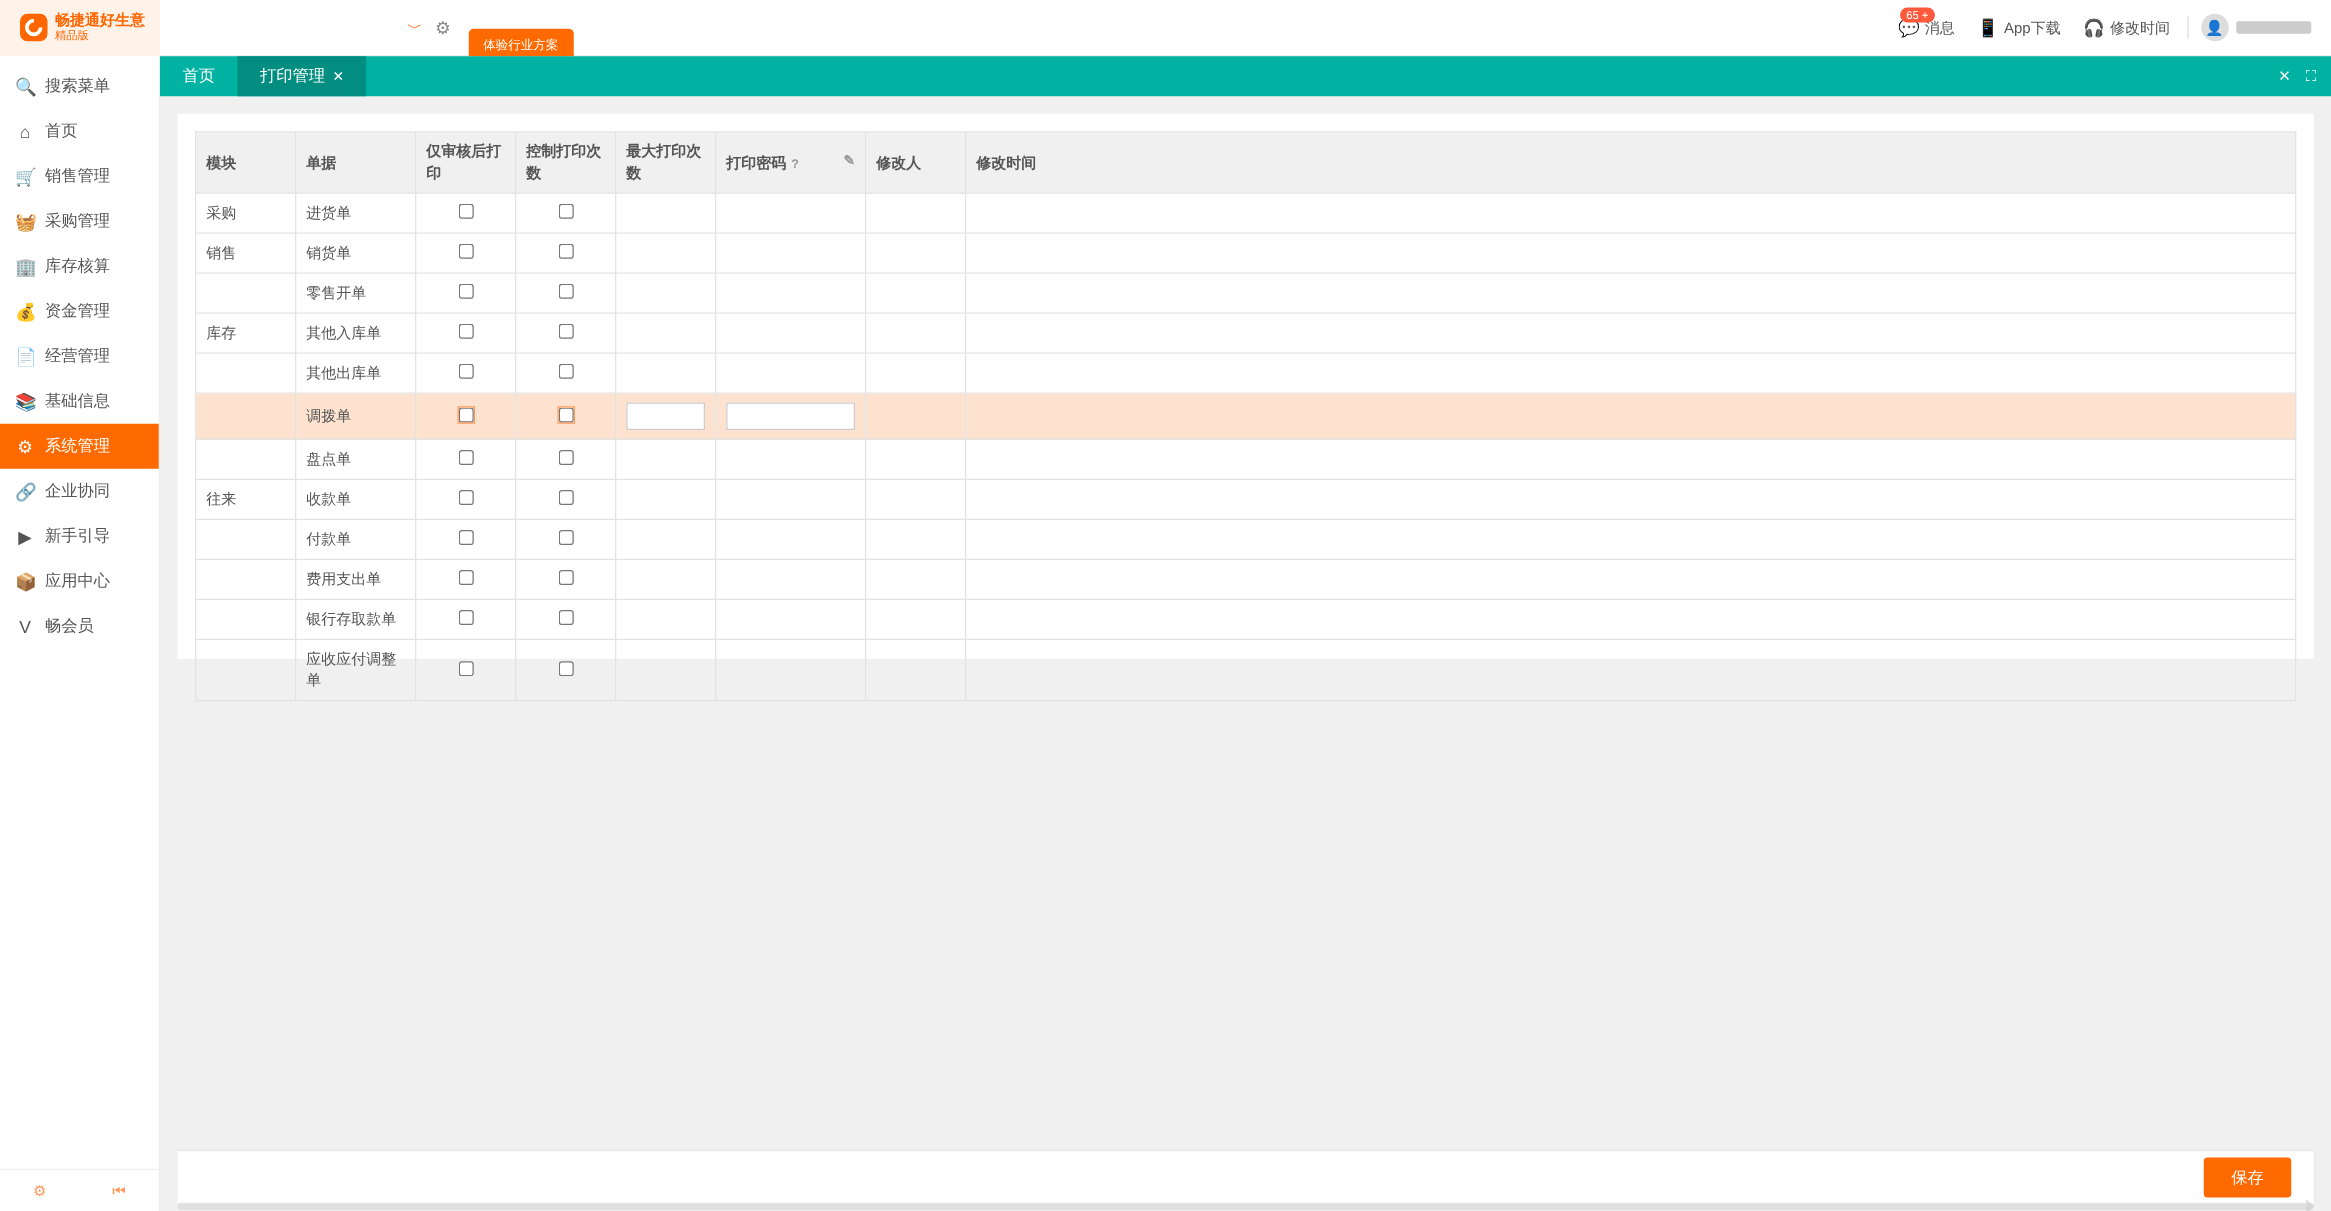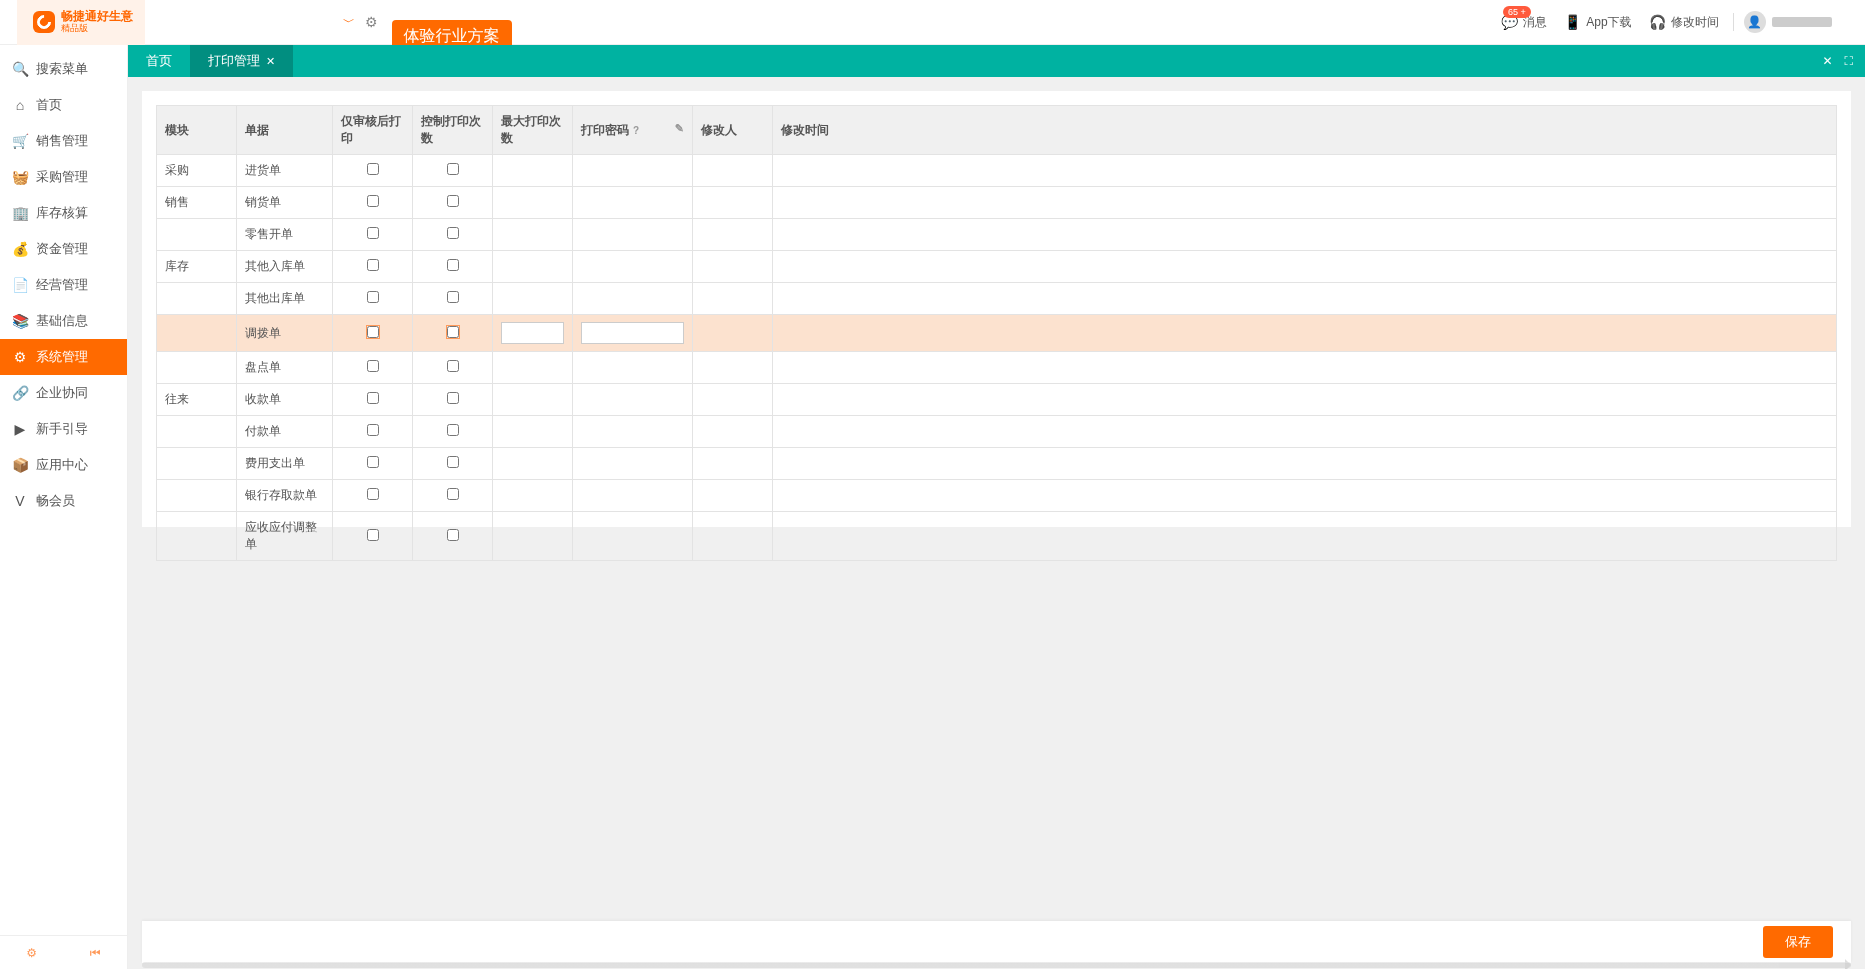--- a/index.html
+++ b/index.html
@@ -1,29 +1,29 @@
 <!DOCTYPE html>
 <html><head>
 <meta charset="utf-8">
 <style>
 * { box-sizing: border-box; margin: 0; padding: 0; }
 body { font-family: "Microsoft YaHei", Arial, sans-serif; font-size: 12px; color: #333; background: #fff; overflow: hidden; }
 .app { width: 1865px; height: 969px; position: relative; }
 
 
-.topbar { height: 45px; display: flex; align-items: center; padding: 0 33px; border-bottom: 1px solid #eee; }
+.topbar { height: 45px; display: flex; align-items: center; padding: 0 16px; border-bottom: 1px solid #eee; }
 .logo-area { width: 128px; display: flex; align-items: center; gap: 6px; background: #fff2e9; height: 45px; margin: -0px 0 -0px -16px; padding-left: 16px; }
 .logo-glyph { width: 22px; height: 22px; background: #f60; border-radius: 6px; position: relative; }
 .logo-glyph::after { content: ""; position: absolute; inset: 4px; border: 3px solid #fff; border-radius: 50%; border-top-color: transparent; transform: rotate(45deg); }
 .logo-text { font-size: 12px; font-weight: bold; color: #f60; line-height: 1; }
 .logo-sub { font-size: 9px; color: #f60; }
 .company { margin-left: 30px; width: 180px; display: flex; align-items: center; color: #888; }
 .company-chev { color: #f60; margin-left: auto; }
 .gear-top { margin-left: 10px; color: #888; font-size: 14px; }
-.pill-btn { margin-left: 14px; background: #ff6a00; color: #fff; border: none; border-radius: 4px; padding: 6px 12px; font-size: 16px; cursor: pointer; margin-top: 28px; }
+.pill-btn { margin-left: 14px; background: #ff6a00; color: #fff; border: none; border-radius: 4px; padding: 6px 12px; font-size: 10px; cursor: pointer; margin-top: 28px; }
 .top-spacer { flex: 1; }
 .top-item { display: flex; align-items: center; gap: 4px; margin-left: 18px; color: #555; cursor: pointer; font-size: 12px; position: relative; }
 .top-icon { font-size: 14px; color: #555; }
 .badge { position: absolute; top: -8px; right: 16px; background: #ff5a3c; color: #fff; border-radius: 8px; font-size: 9px; padding: 1px 5px; }
 .divider { width: 1px; height: 18px; background: #ddd; margin-left: 14px; }
 .avatar { width: 22px; height: 22px; border-radius: 50%; background: #ddd; margin-left: 10px; display: flex; align-items: center; justify-content: center; color: #aaa; }
 .user-name { width: 60px; height: 10px; background: #ccc; border-radius: 2px; margin-left: 6px; }
 
 
 .body { display: flex; height: calc(969px - 45px); }

